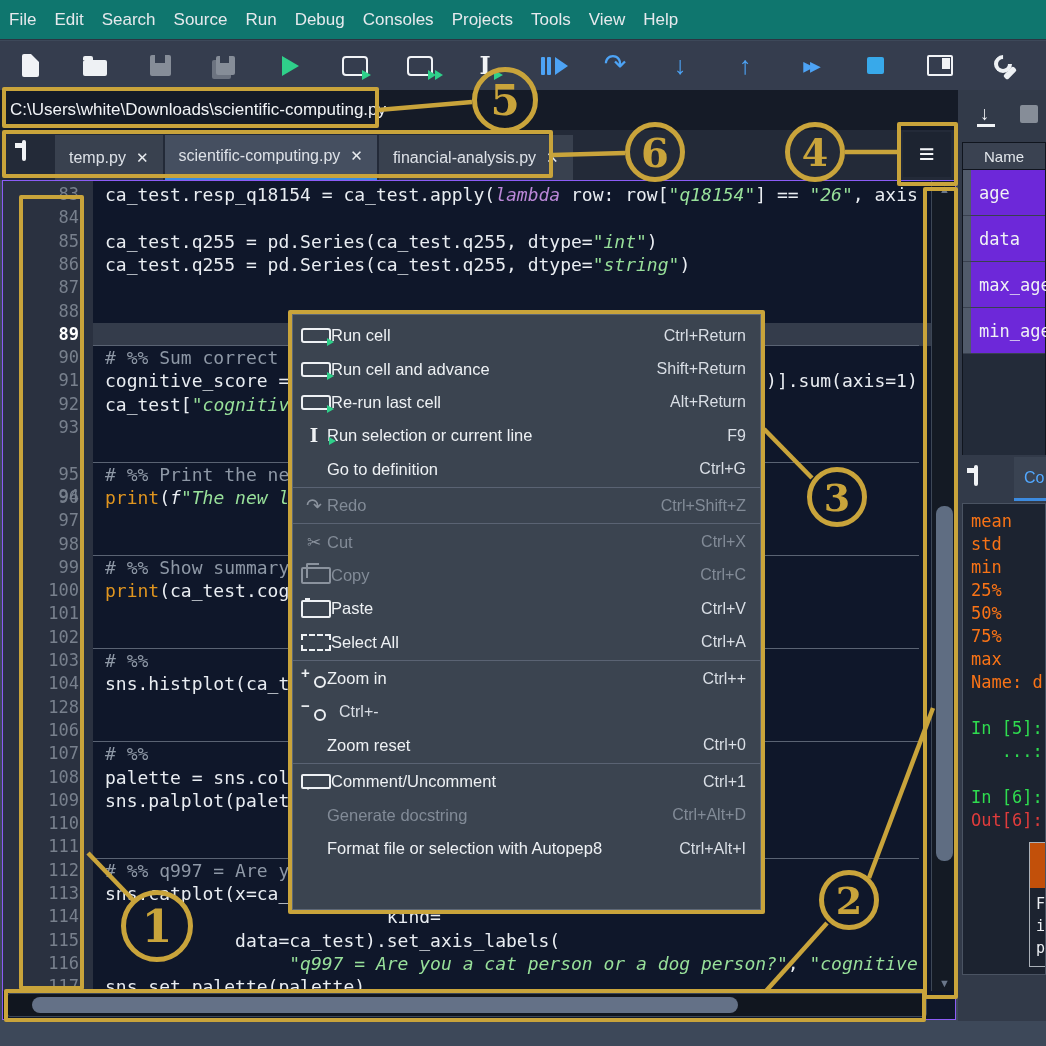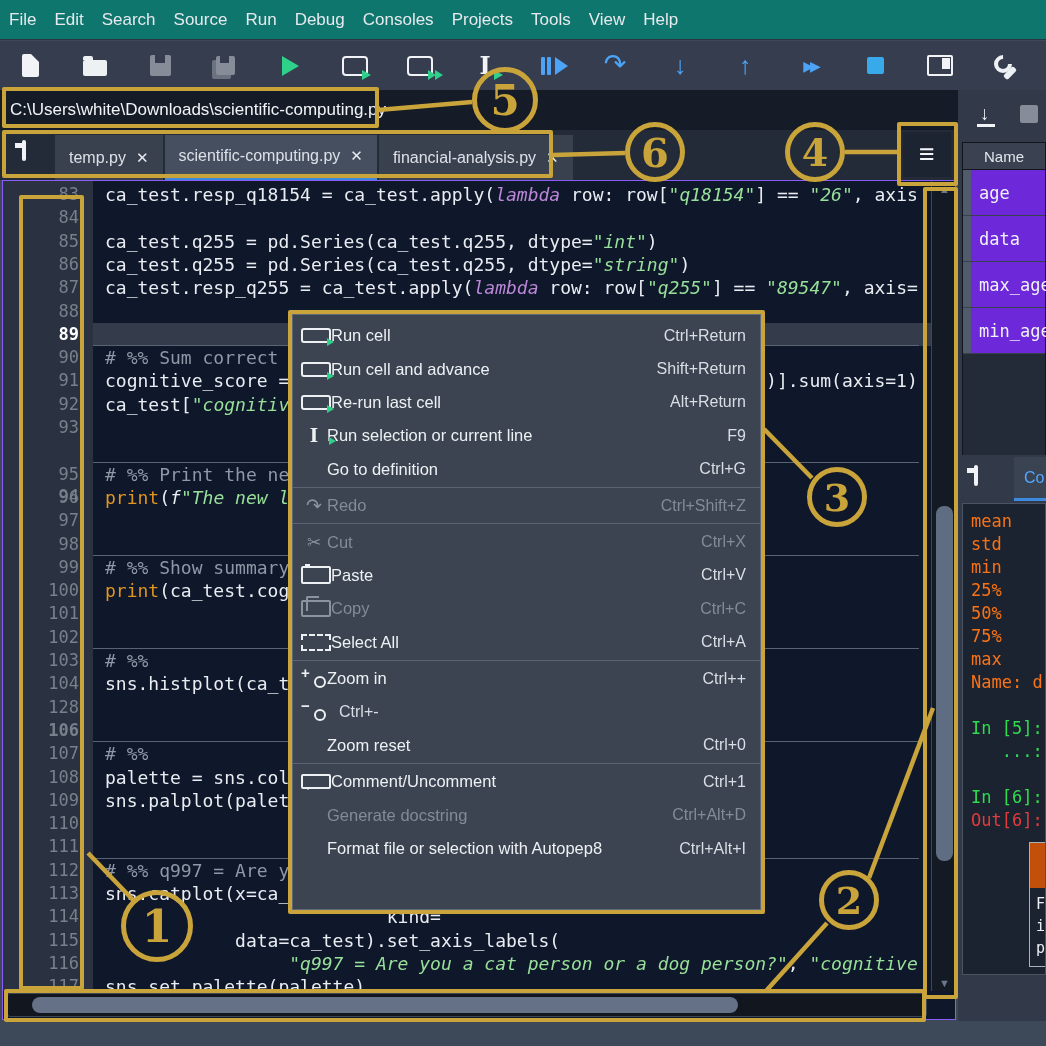--- a/index.html
+++ b/index.html
@@ -275,21 +275,21 @@
         <div class="gut-num" style="top: 304.9px;">96</div>
         <div class="gut-num" style="top: 328.2px;">97</div>
         <div class="gut-num" style="top: 351.5px;">98</div>
         <div class="gut-num" style="top: 374.8px;">99</div>
         <div class="gut-num" style="top: 398.1px;">100</div>
         <div class="gut-num" style="top: 421.4px;">101</div>
         <div class="gut-num" style="top: 444.7px;">102</div>
         <div class="gut-num" style="top: 468px;">103</div>
         <div class="gut-num" style="top: 491.3px;">104</div>
         <div class="gut-num" style="top: 514.6px;">128</div>
-        <div class="gut-num" style="top: 537.9px; font-weight: bold;">106</div>
+        <div class="gut-num" style="top: 537.9px;">106</div>
         <div class="gut-num" style="top: 561.2px;">107</div>
         <div class="gut-num" style="top: 584.5px;">108</div>
         <div class="gut-num" style="top: 607.8px;">109</div>
         <div class="gut-num" style="top: 631.1px;">110</div>
         <div class="gut-num" style="top: 654.4px;">111</div>
         <div class="gut-num" style="top: 677.7px;">112</div>
         <div class="gut-num" style="top: 701px;">113</div>
         <div class="gut-num" style="top: 724.3px;">114</div>
         <div class="gut-num" style="top: 747.6px;">115</div>
         <div class="gut-num" style="top: 770.9px;">116</div>
@@ -299,21 +299,20 @@
         <div class="band" style="top: 141.8px;"></div>
         <div class="celldiv" style="top: 164.1px;"></div>
         <div class="celldiv" style="top: 280.6px;"></div>
         <div class="celldiv" style="top: 373.8px;"></div>
         <div class="celldiv" style="top: 467px;"></div>
         <div class="celldiv" style="top: 560.2px;"></div>
         <div class="celldiv" style="top: 676.7px;"></div>
         <div class="code-row" style="top: 2px;"><span class="sw">ca_test.resp_q18154 = ca_test.apply(</span><span class="sk">lambda</span><span class="sw"> row: row[</span><span class="ss">"q18154"</span><span class="sw">] == </span><span class="ss">"26"</span><span class="sw">, axis</span></div>
         <div class="code-row" style="top: 48.6px;"><span class="sw">ca_test.q255 = pd.Series(ca_test.q255, dtype=</span><span class="ss">"int"</span><span class="sw">)</span></div>
         <div class="code-row" style="top: 71.9px;"><span class="sw">ca_test.q255 = pd.Series(ca_test.q255, dtype=</span><span class="ss">"string"</span><span class="sw">)</span></div>
-        <div class="code-row" style="top: 95.2px;"><span class="sw">ca_test.resp_q255 = ca_test.apply(</span><span class="sk">lambda</span><span class="sw"> row: row[</span><span class="ss">"q255"</span><span class="sw">] == </span><span class="ss">"89547"</span><span class="sw">, axis=</span></div>
         <div class="code-row" style="top: 165.1px;"><span class="sc"># %% Sum correct a</span></div>
         <div class="code-row" style="top: 188.4px;"><span class="sw">cognitive_score = </span><span class="sw">                                           </span><span class="sw">)].sum(axis=1)</span></div>
         <div class="code-row" style="top: 211.7px;"><span class="sw">ca_test[</span><span class="ss">"cognitive</span></div>
         <div class="code-row" style="top: 281.6px;"><span class="sc"># %% Print the ne</span></div>
         <div class="code-row" style="top: 304.9px;"><span class="so">print</span><span class="sw">(</span><span class="sf">f</span><span class="ss">"The new l</span></div>
         <div class="code-row" style="top: 374.8px;"><span class="sc"># %% Show summary</span></div>
         <div class="code-row" style="top: 398.1px;"><span class="so">print</span><span class="sw">(ca_test.cog</span></div>
         <div class="code-row" style="top: 468px;"><span class="sc"># %%</span></div>
         <div class="code-row" style="top: 491.3px;"><span class="sw">sns.histplot(ca_t</span></div>
         <div class="code-row" style="top: 561.2px;"><span class="sc"># %%</span></div>
@@ -367,29 +366,29 @@
         <span class="mico mi-redo"></span>
         <span class="mlabel">Redo</span>
         <span class="mshort">Ctrl+Shift+Z</span>
       </div>
       <div class="msep"></div>
       <div class="mrow disabled">
         <span class="mico mi-cut"></span>
         <span class="mlabel">Cut</span>
         <span class="mshort">Ctrl+X</span>
       </div>
-      <div class="mrow">
-        <span class="mico mi-paste"></span>
-        <span class="mlabel">Paste</span>
-        <span class="mshort">Ctrl+V</span>
-      </div>
       <div class="mrow disabled">
         <span class="mico mi-copy"></span>
         <span class="mlabel">Copy</span>
         <span class="mshort">Ctrl+C</span>
+      </div>
+      <div class="mrow">
+        <span class="mico mi-paste"></span>
+        <span class="mlabel">Paste</span>
+        <span class="mshort">Ctrl+V</span>
       </div>
       <div class="mrow">
         <span class="mico mi-selectall"></span>
         <span class="mlabel">Select All</span>
         <span class="mshort">Ctrl+A</span>
       </div>
       <div class="msep"></div>
       <div class="mrow">
         <span class="mico mi-zoomin"></span>
         <span class="mlabel">Zoom in</span>

